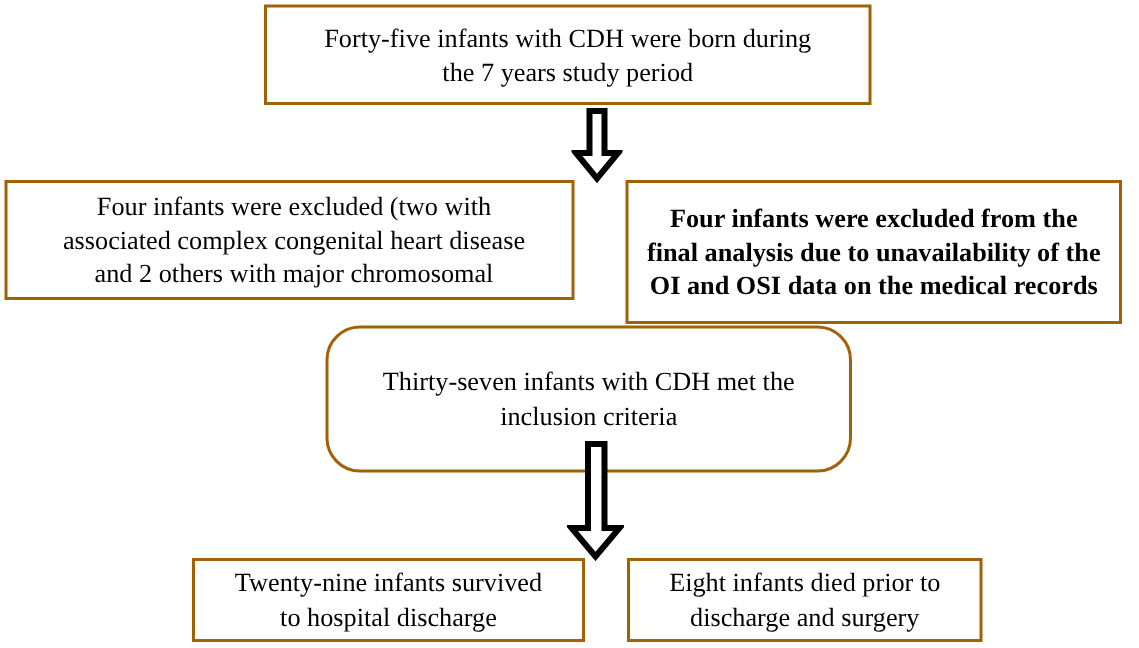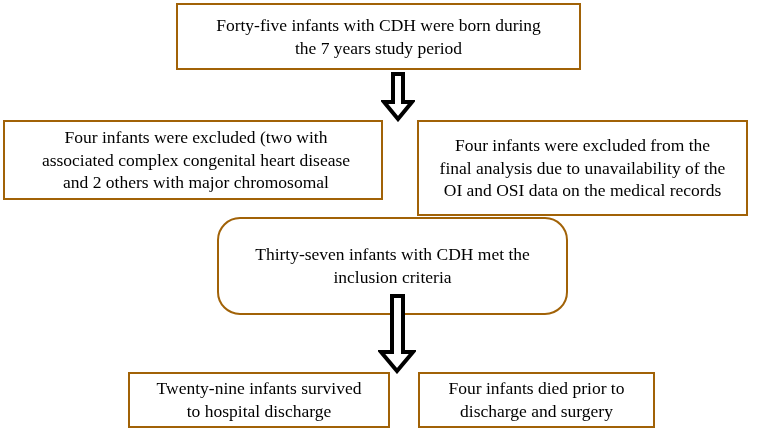--- a/index.html
+++ b/index.html
@@ -32,21 +32,21 @@
     padding: 2px 6px;
   }
   .node-text {
     display: block;
     width: 100%;
     white-space: pre-line;
   }
   
   #node-top        { left: 176px; top: 3px;   width: 405px; height: 67px; }
   #node-excl-left  { left: 3px;   top: 120px; width: 380px; height: 80px; padding-left: 12px; }
-  #node-excl-right { left: 417px; top: 120px; width: 331px; height: 96px; }
+  #node-excl-right { left: 417px; top: 120px; width: 331px; height: 96px; font-weight: bold; }
   #node-included   { left: 217px; top: 217px; width: 351px; height: 98px; border-radius: 23px; }
   #node-survived   { left: 128px; top: 372px; width: 262px; height: 56px; }
   #node-died       { left: 418px; top: 372px; width: 237px; height: 56px; }
 
   
   .arrow {
     position: absolute;
     display: block;
   }
   #arrow-top-to-mid    { left: 381px; top: 72px;  width: 34px; height: 50px; }
@@ -92,17 +92,17 @@
   <svg class="arrow" id="arrow-mid-to-bottom" viewBox="0 0 38 80" preserveAspectRatio="none">
     <polygon points="14,2 25,2 25,58 35,58 19,77 3,58 14,58"></polygon>
   </svg>
 
   <div class="node" id="node-survived">
     <span class="node-text">Twenty-nine infants survived
 to hospital discharge</span>
   </div>
 
   <div class="node" id="node-died">
-    <span class="node-text">Four infants died prior to
+    <span class="node-text">Eight infants died prior to
 discharge and surgery</span>
   </div>
 
 </div>
 
 </body></html>

